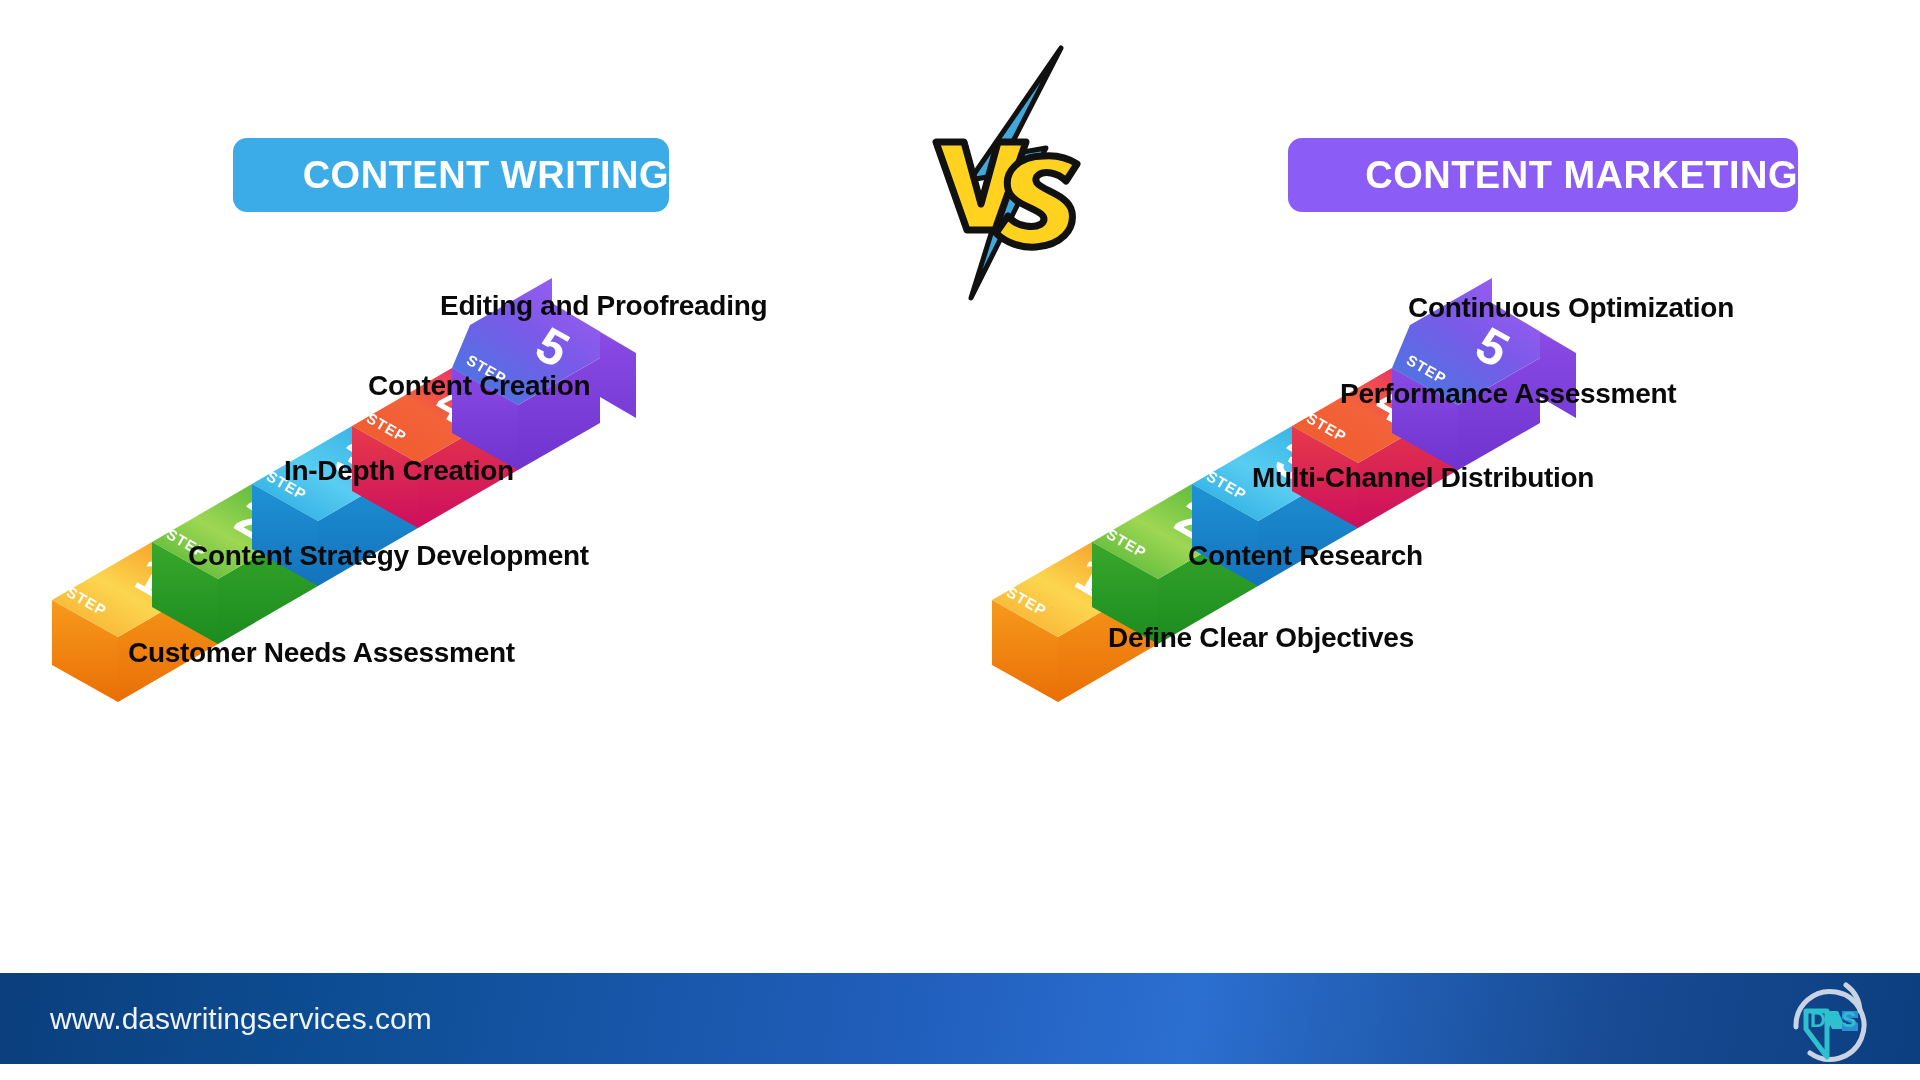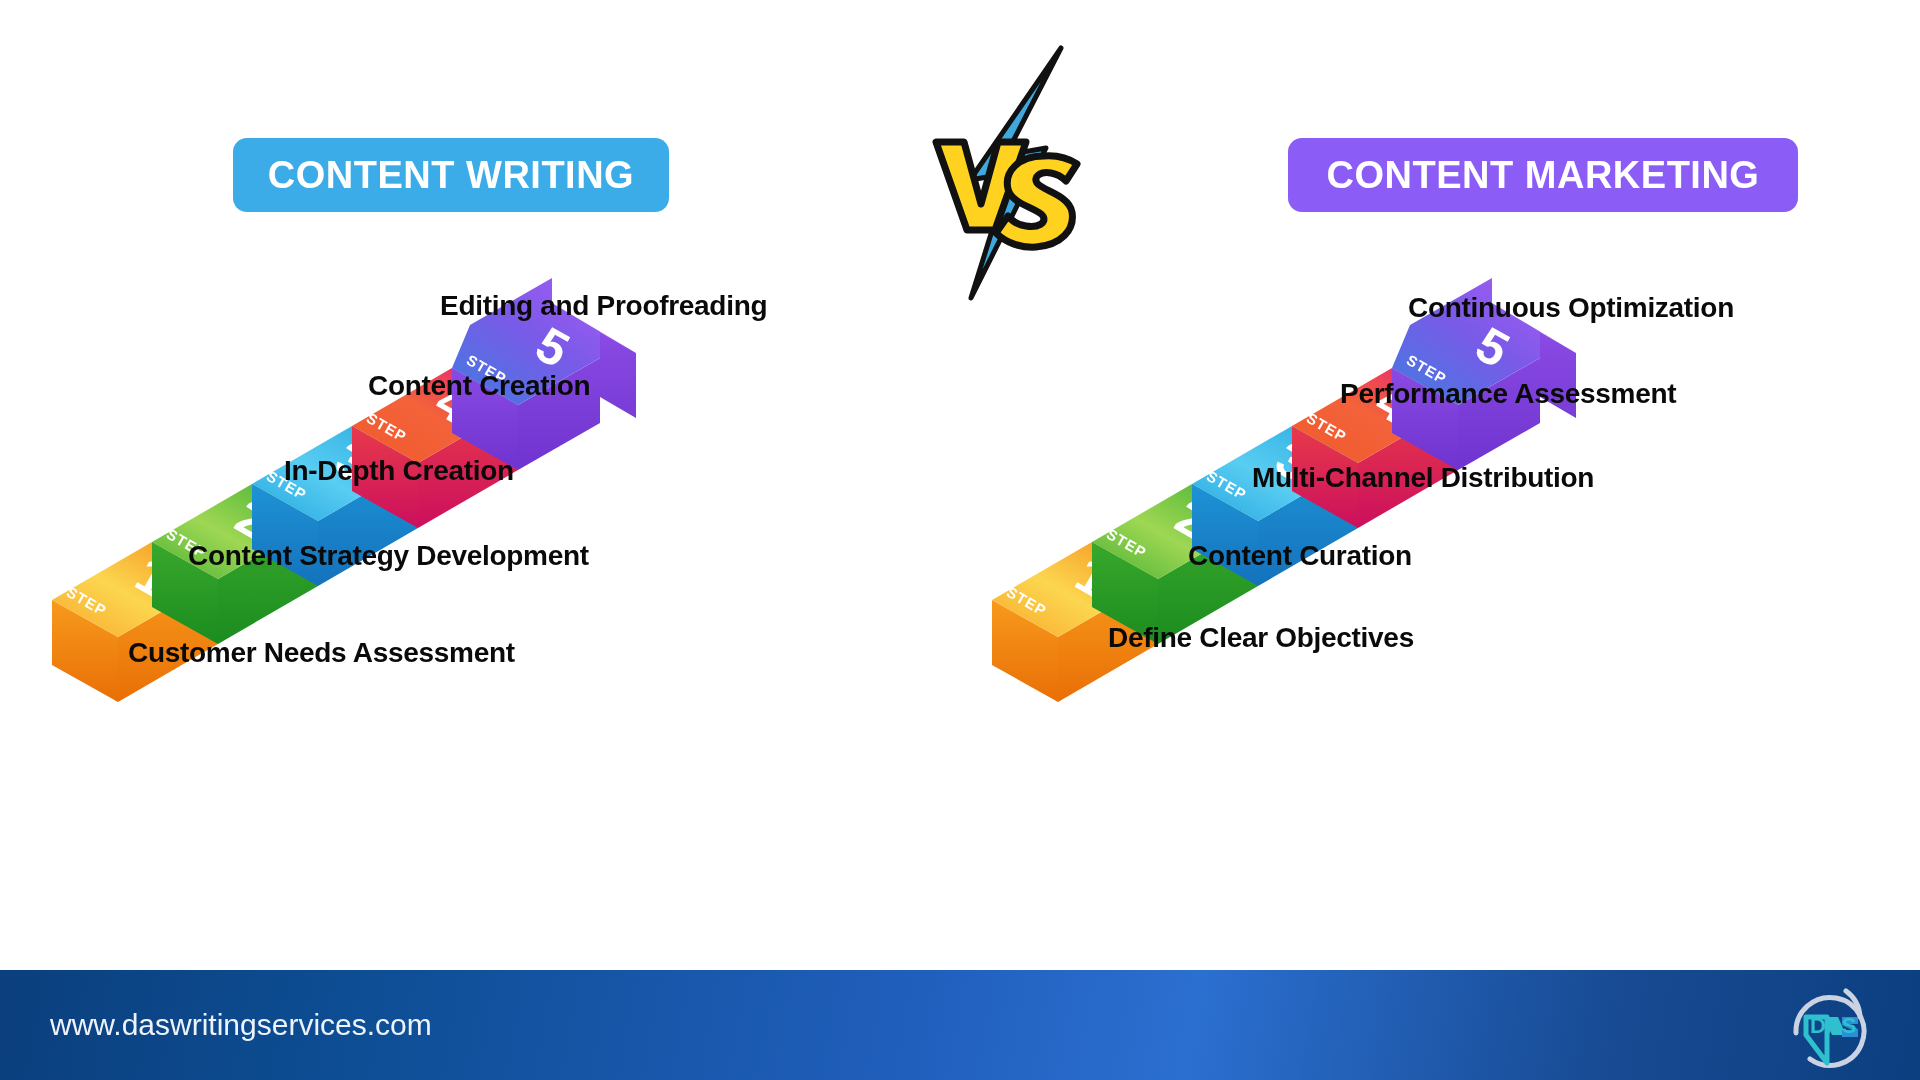--- a/index.html
+++ b/index.html
@@ -9,21 +9,21 @@
     font-family:"Liberation Sans", sans-serif;
     overflow:hidden;
   }
   .canvas { position:relative; width:1920px; height:1080px; background:#fff; }
 
   
   .pill {
     position:absolute;
     height:74px;
     border-radius:14px;
-    display:flex; align-items:center; justify-content:center;
+    display:flex; align-items:center; justify-content:flex-end;
     color:#fff;
     font-weight:bold;
     font-size:38px;
     letter-spacing:0.5px;
     font-family:"Liberation Sans", sans-serif;
     white-space:nowrap;
   }
   #pill-left  { left:233px;  top:138px; width:436px; background:#3bace8; }
   #pill-right { left:1288px; top:138px; width:510px; background:#8b5cf6; }
 
@@ -43,21 +43,21 @@
     font-family:"Liberation Sans", sans-serif;
     font-weight:bold;
     font-size:28px;
     color:#0a0a0a;
     white-space:nowrap;
     letter-spacing:-0.3px;
   }
 
   
   .footer {
-    position:absolute; left:0; bottom:0; width:1920px; height:110px;
+    position:absolute; left:0; bottom:16px; width:1920px; height:91px;
     background:linear-gradient(100deg,#0b3f7d 0%,#0d4d93 18%,#215fbd 48%,#2b6fd0 62%,#174a92 84%,#0c3f80 100%);
     padding-left:30px;
   }
   .footer-url {
     position:absolute; left:50px; top:50%; transform:translateY(-50%);
     color:#eef3fb; font-size:30px; font-weight:normal;
     font-family:"Liberation Sans", sans-serif;
   }
   .footer-logo { position:absolute; right:44px; top:50%; transform:translateY(-50%); width:96px; height:96px; }
 </style>
@@ -277,21 +277,21 @@
       <g>
         <path d="M412 98 L412 163 L478 200 L478 135 Z" fill="url(#R5s)"></path>
         <path d="M478 135 L478 200 L560 153 L560 127 L596 148 L596 83 L560 62 L560 88 Z" fill="url(#R5s)"></path>
         <path d="M412 98 L478 135 L560 88 L560 62 L596 83 L512 33 L512 8 L430 55 Z" fill="url(#R5t)"></path>
         <text x="444" y="104" fill="#ffffff" font-family="Liberation Sans, sans-serif" font-size="15" font-weight="bold" letter-spacing="1" transform="rotate(29.5 444 104)" text-anchor="middle">STEP</text>
         <text x="504" y="92" fill="#ffffff" font-family="Liberation Sans, sans-serif" font-size="50" font-weight="bold" transform="rotate(29.5 504 92)" text-anchor="middle">5</text>
       </g>
     </svg>
 
     <div class="caption" style="left:128px; top:352px;">Define Clear Objectives</div>
-    <div class="caption" style="left:208px; top:270px;">Content Curation</div>
+    <div class="caption" style="left:208px; top:270px;">Content Research</div>
     <div class="caption" style="left:272px; top:192px;">Multi-Channel Distribution</div>
     <div class="caption" style="left:360px; top:108px;">Performance Assessment</div>
     <div class="caption" style="left:428px; top:22px;">Continuous Optimization</div>
   </div>
 
   <div class="footer">
     <div class="footer-url">www.daswritingservices.com</div>
     <div class="footer-logo">
       <svg viewBox="0 0 96 96" xmlns="http://www.w3.org/2000/svg">
         <path d="M16 56 A34 34 0 1 1 30 82" fill="none" stroke="#c9d3e2" stroke-width="5" stroke-linecap="round"></path>

